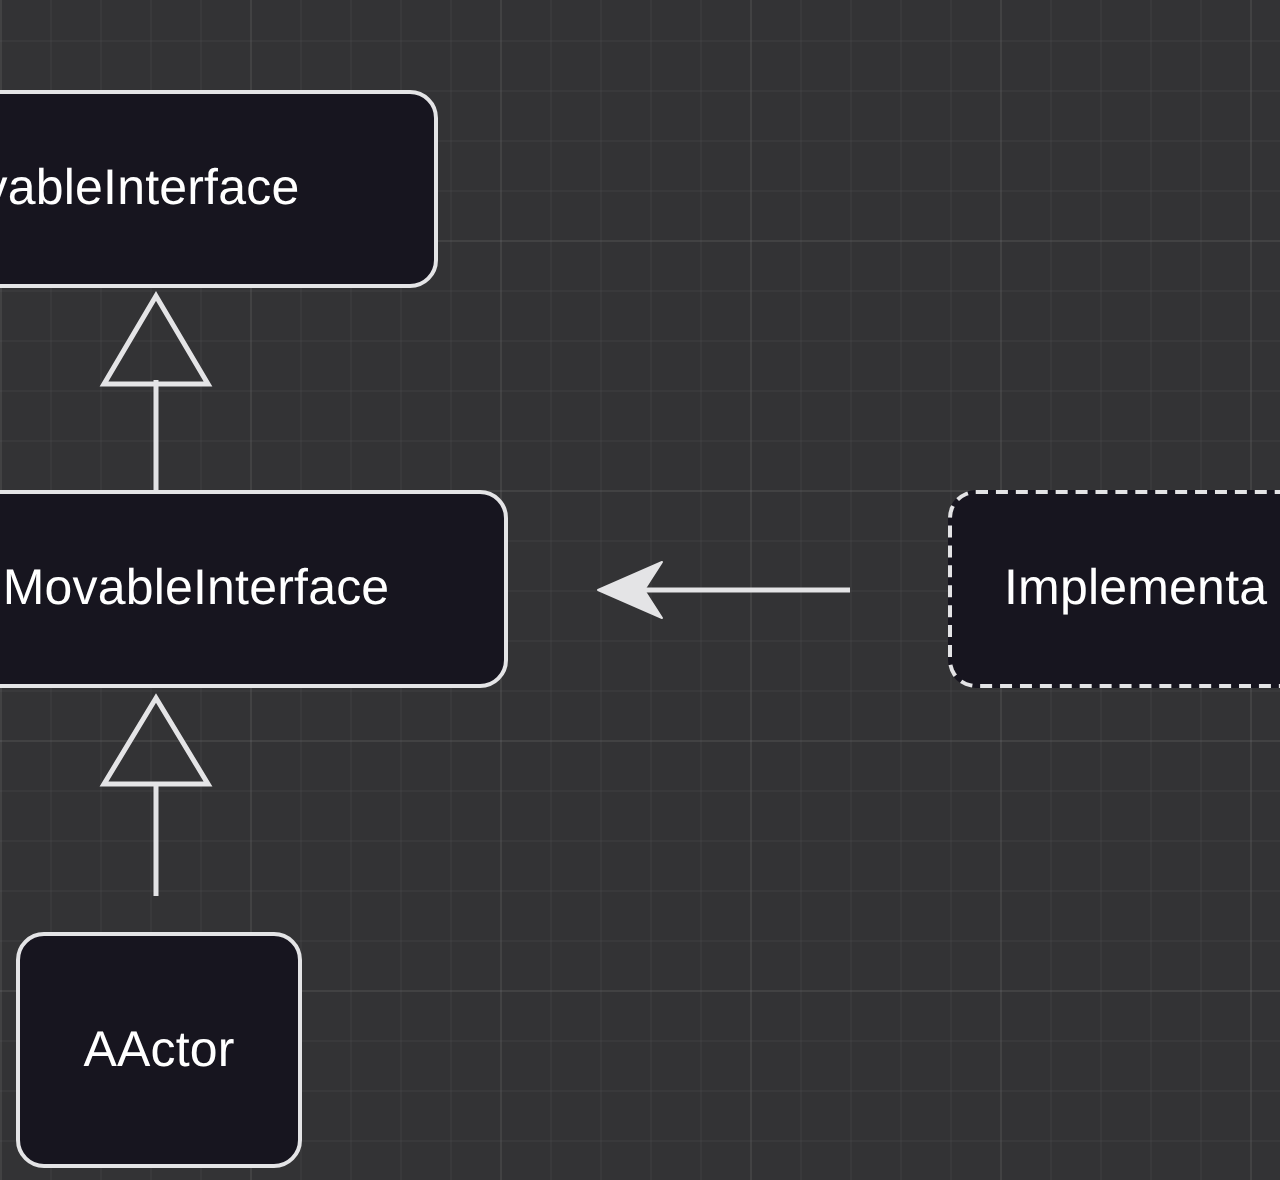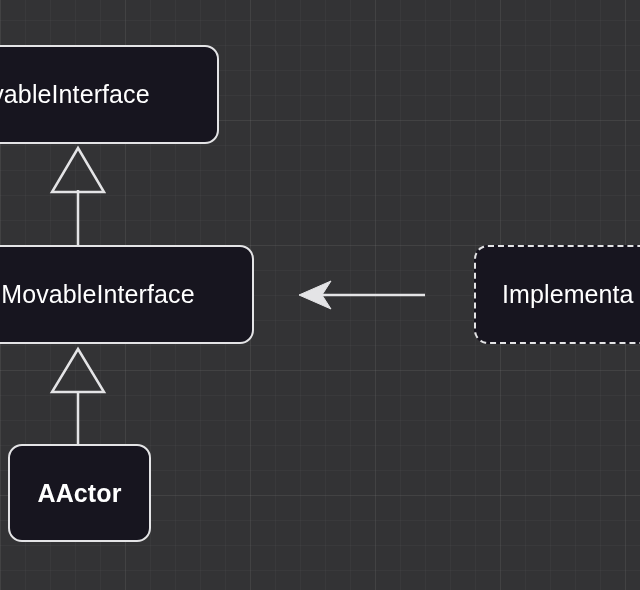--- a/index.html
+++ b/index.html
@@ -64,24 +64,23 @@
     height: 99px;
   }
   #node-movable-interface-mid {
     left: -58px;
     top: 245px;
     width: 312px;
     height: 99px;
   }
   #node-aactor {
     left: 8px;
-    top: 444px;
+    top: 466px;
     width: 143px;
-    height: 98px;
-    font-weight: bold;
+    height: 118px;
   }
   #node-implementation {
     left: 474px;
     top: 245px;
     width: 265px;
     height: 99px;
   }
   #node-implementation .node-label {
     padding-left: 26px;
     width: 100%;

